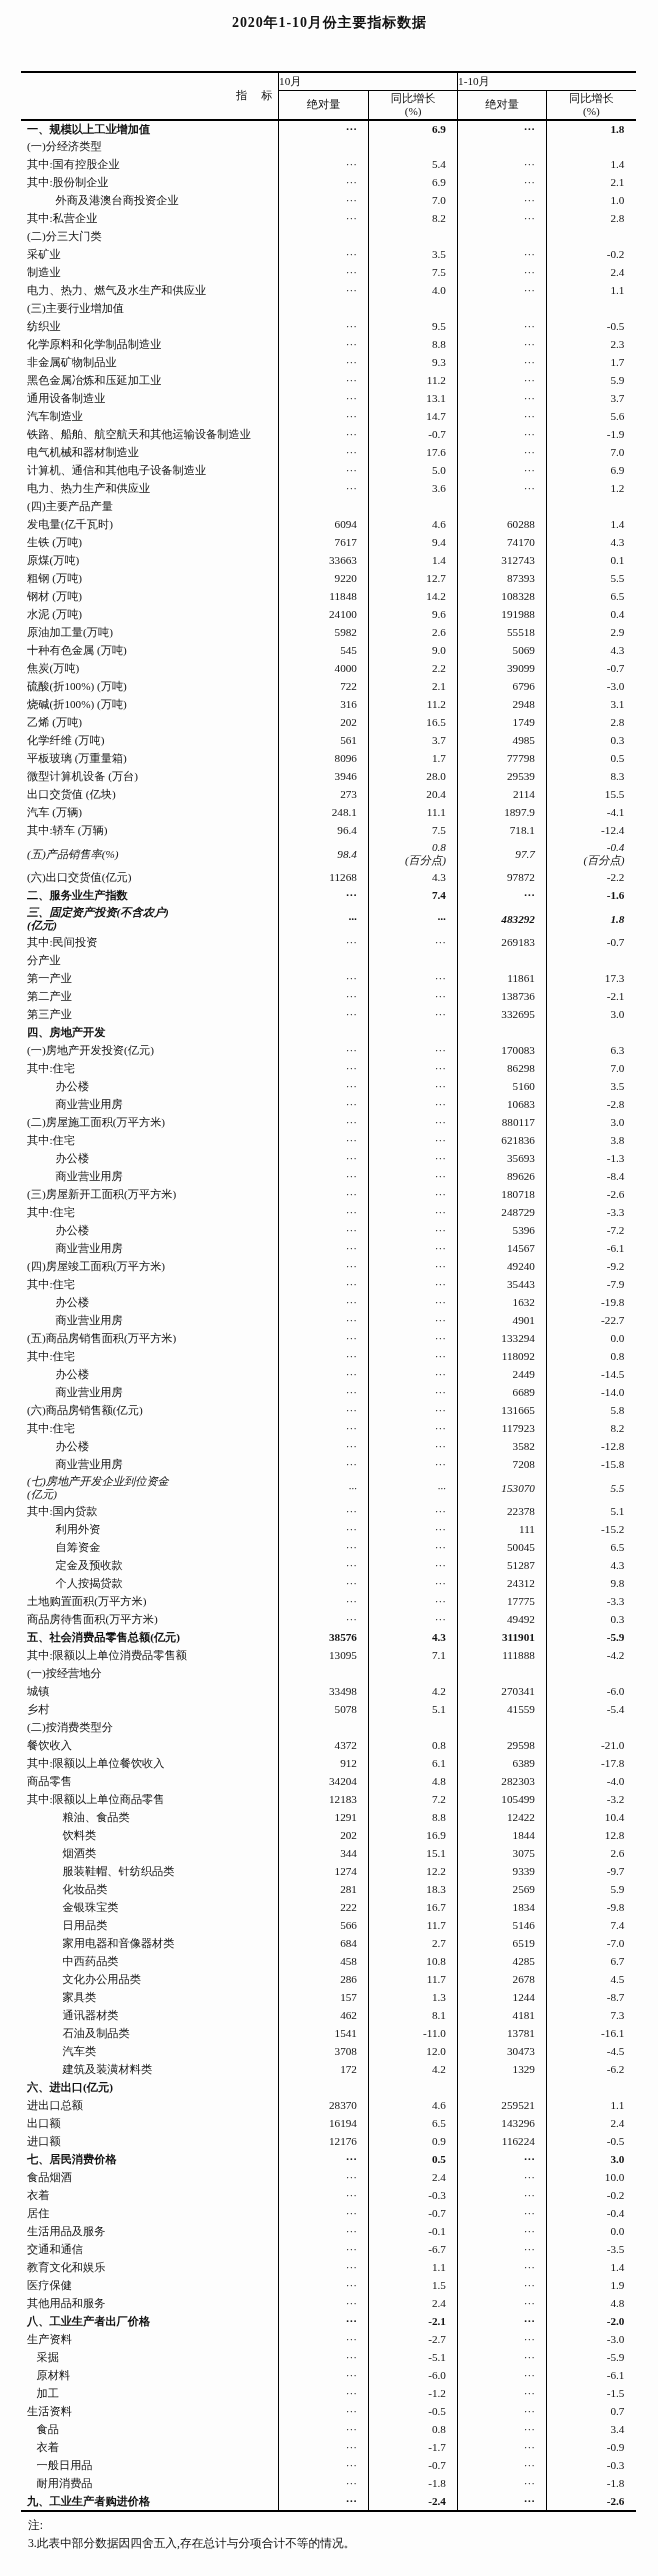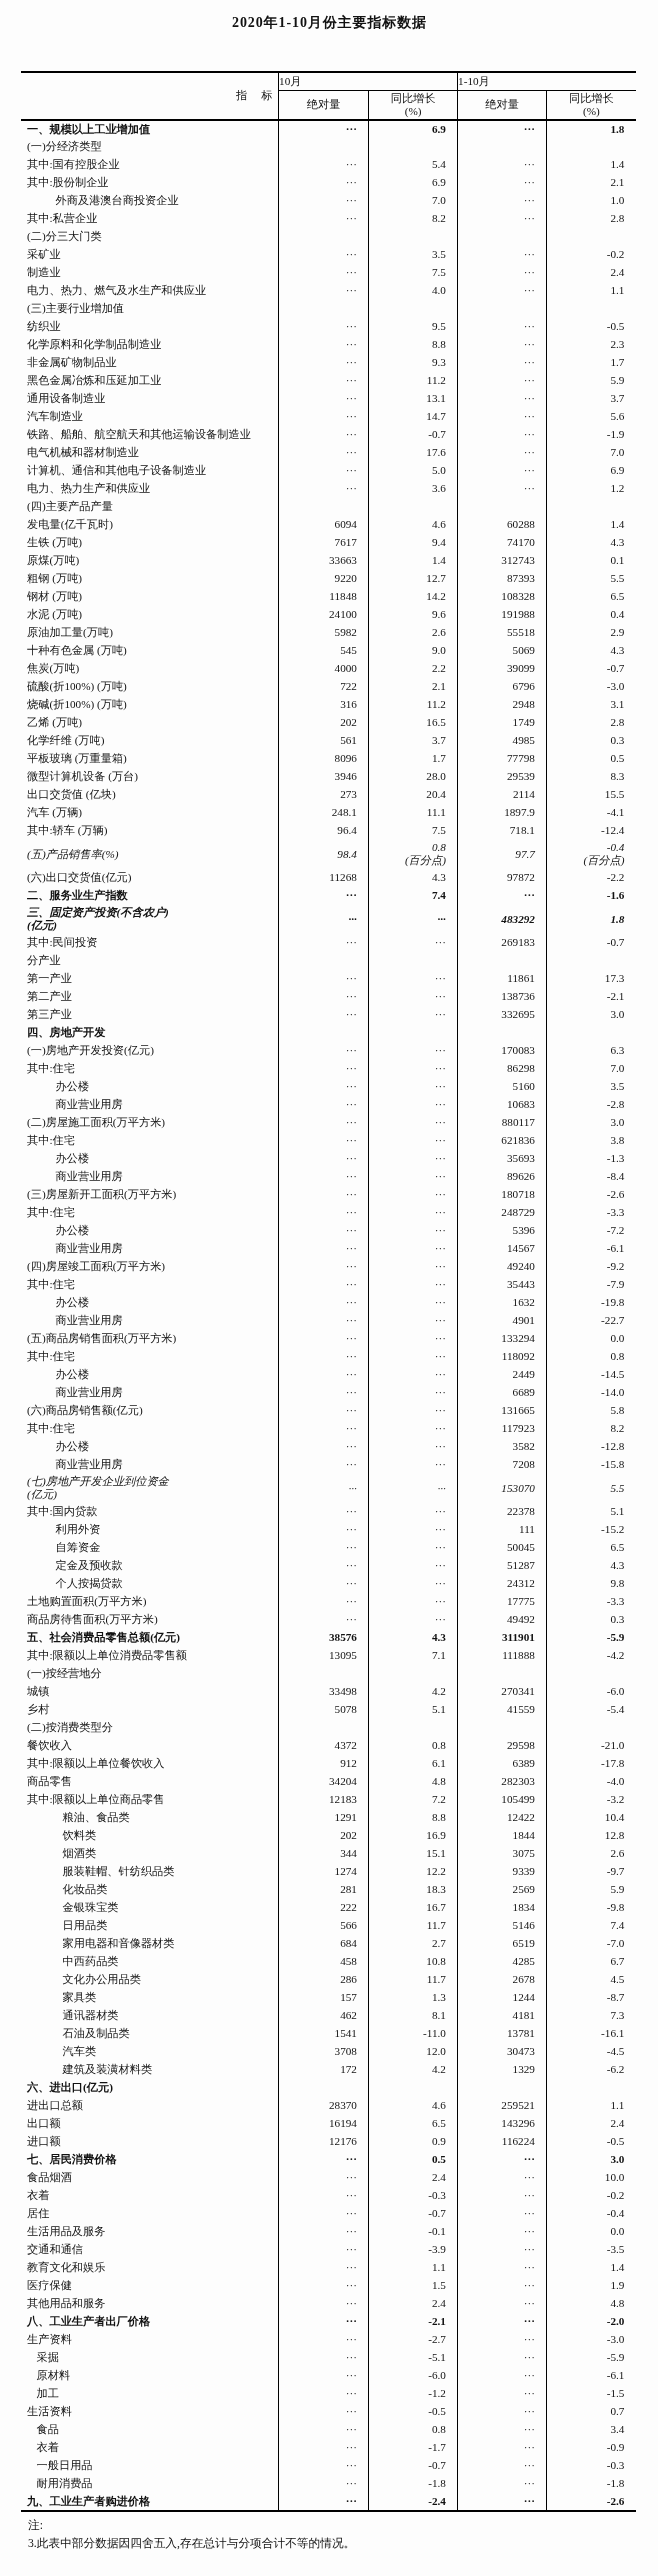--- a/index.html
+++ b/index.html
@@ -907,21 +907,21 @@
         <tr>
           <td class="lab i1">生活用品及服务</td>
           <td class="val">···</td>
           <td class="val">-0.1</td>
           <td class="val">···</td>
           <td class="val">0.0</td>
         </tr>
         <tr>
           <td class="lab i1">交通和通信</td>
           <td class="val">···</td>
-          <td class="val">-3.9</td>
+          <td class="val">-6.7</td>
           <td class="val">···</td>
           <td class="val">-3.5</td>
         </tr>
         <tr>
           <td class="lab i1">教育文化和娱乐</td>
           <td class="val">···</td>
           <td class="val">1.1</td>
           <td class="val">···</td>
           <td class="val">1.4</td>
         </tr>

